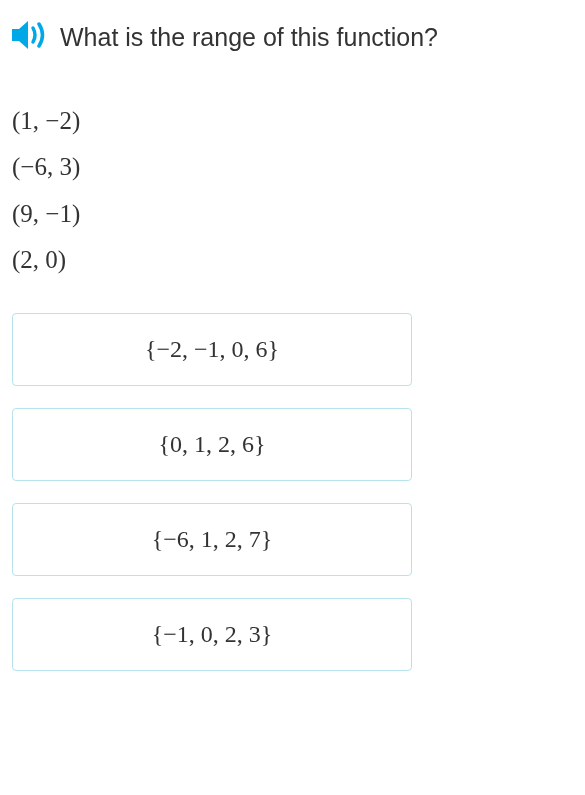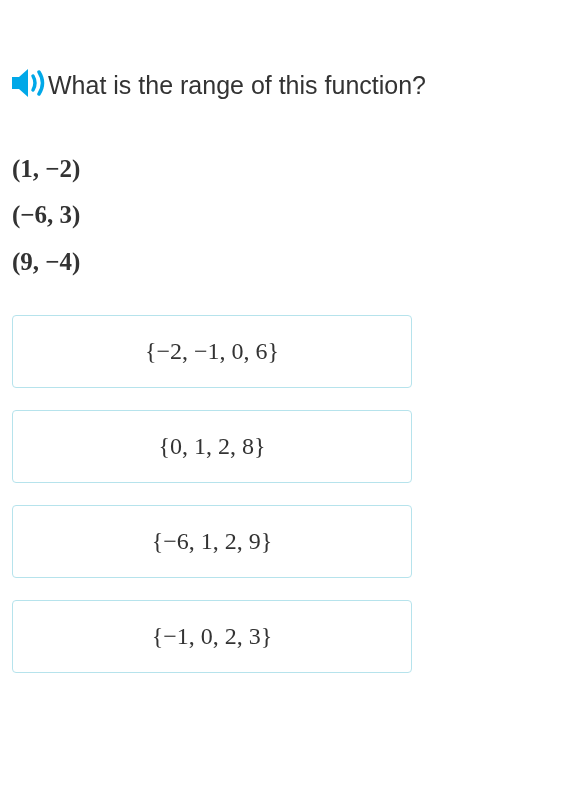--- a/index.html
+++ b/index.html
@@ -10,41 +10,40 @@
     body {
       font-family: Verdana, Geneva, sans-serif;
       background: #ffffff;
       width: 585px;
       height: 795px;
       padding: 18px 10px 10px 10px;
     }
     .question-row {
       display: flex;
       align-items: center;
+      gap: 12px;
       margin-bottom: 42px;
-      margin-top: 48px;
     }
     .speaker-icon {
       flex-shrink: 0;
     }
     .question-text {
       font-size: 25px;
       color: #333333;
       font-weight: 400;
     }
     .points-list {
       margin-left: 2px;
       margin-bottom: 30px;
     }
     .point-item {
       font-size: 25px;
       color: #333333;
       line-height: 1.85;
       font-family: Georgia, 'Times New Roman', serif;
-      font-weight: bold;
     }
     .answer-grid {
       display: flex;
       flex-direction: column;
       gap: 22px;
       margin-left: 2px;
       width: 400px;
     }
     .answer-option {
       border: 1.5px solid #b6e3ec;
@@ -68,21 +67,22 @@
       <path d="M 23 10 Q 27 17 23 24" stroke="#00a8e8" stroke-width="3.5" fill="none" stroke-linecap="round"></path>
       <path d="M 29 6 Q 36 17 29 28" stroke="#00a8e8" stroke-width="3.5" fill="none" stroke-linecap="round"></path>
     </svg>
   </span>
   <span class="question-text">What is the range of this function?</span>
 </div>
 
 <div class="points-list">
   <div class="point-item">(1, −2)</div>
   <div class="point-item">(−6, 3)</div>
-  <div class="point-item">(9, −4)</div>
+  <div class="point-item">(9, −1)</div>
+  <div class="point-item">(2, 0)</div>
 </div>
 
 <div class="answer-grid">
   <div class="answer-option">{−2, −1, 0, 6}</div>
-  <div class="answer-option">{0, 1, 2, 8}</div>
-  <div class="answer-option">{−6, 1, 2, 9}</div>
+  <div class="answer-option">{0, 1, 2, 6}</div>
+  <div class="answer-option">{−6, 1, 2, 7}</div>
   <div class="answer-option">{−1, 0, 2, 3}</div>
 </div>
 
 </body></html>

